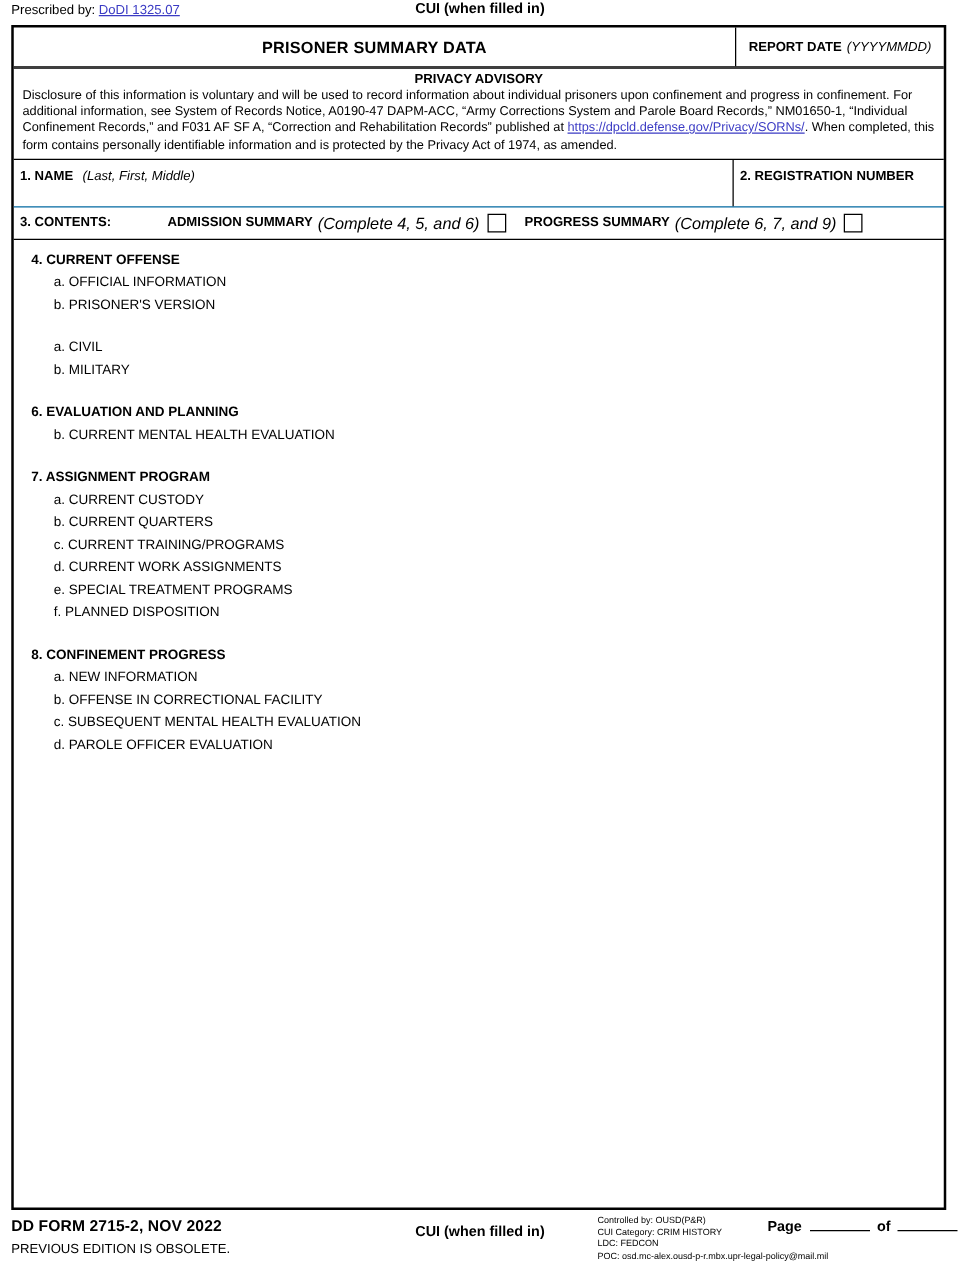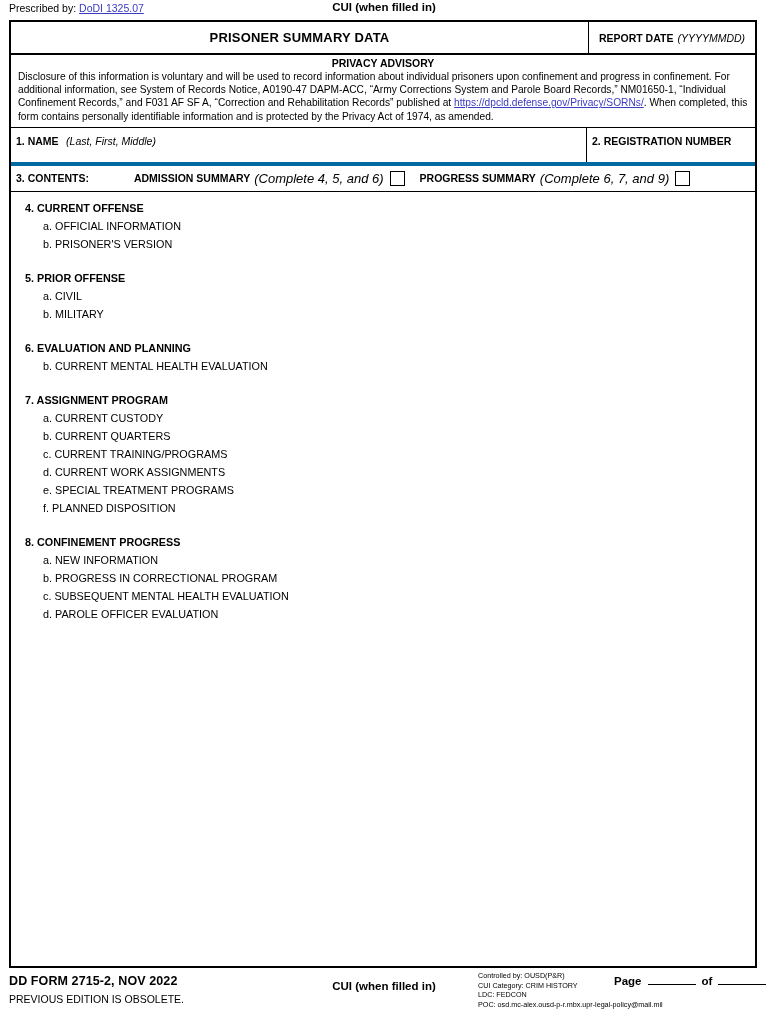--- a/index.html
+++ b/index.html
@@ -113,21 +113,21 @@
   }
   .pa-body .lnk {
     color: #3b3bc4;
     text-decoration: underline;
   }
 
   
   .row-name {
     position: relative;
     height: 38px;
-    border-bottom: 4px solid #0369a1;
+    border-bottom: 1px solid #0369a1;
     box-sizing: border-box;
   }
   .name-cell {
     position: absolute;
     left: 0; top: 0;
     width: 576px; height: 100%;
     border-right: 1px solid #000;
     box-sizing: border-box;
     padding: 3px 0 0 5px;
   }
@@ -299,21 +299,20 @@
 
   <div class="row-body">
 
     <div class="sec">
       <div class="sec-head">4. CURRENT OFFENSE</div>
       <div class="sec-item">a. OFFICIAL INFORMATION</div>
       <div class="sec-item">b. PRISONER'S VERSION</div>
     </div>
 
     <div class="sec">
-      <div class="sec-head">5. PRIOR OFFENSE</div>
       <div class="sec-item">a. CIVIL</div>
       <div class="sec-item">b. MILITARY</div>
     </div>
 
     <div class="sec">
       <div class="sec-head">6. EVALUATION AND PLANNING</div>
       <div class="sec-item">b. CURRENT MENTAL HEALTH EVALUATION</div>
     </div>
 
     <div class="sec">
@@ -322,21 +321,21 @@
       <div class="sec-item">b. CURRENT QUARTERS</div>
       <div class="sec-item">c. CURRENT TRAINING/PROGRAMS</div>
       <div class="sec-item">d. CURRENT WORK ASSIGNMENTS</div>
       <div class="sec-item">e. SPECIAL TREATMENT PROGRAMS</div>
       <div class="sec-item">f. PLANNED DISPOSITION</div>
     </div>
 
     <div class="sec">
       <div class="sec-head">8. CONFINEMENT PROGRESS</div>
       <div class="sec-item">a. NEW INFORMATION</div>
-      <div class="sec-item">b. PROGRESS IN CORRECTIONAL PROGRAM</div>
+      <div class="sec-item">b. OFFENSE IN CORRECTIONAL FACILITY</div>
       <div class="sec-item">c. SUBSEQUENT MENTAL HEALTH EVALUATION</div>
       <div class="sec-item">d. PAROLE OFFICER EVALUATION</div>
     </div>
 
   </div>
 </div>
 
 <div class="footer">
   <div class="ff-left">
     <div class="ff-form">DD FORM 2715-2, NOV 2022</div>

